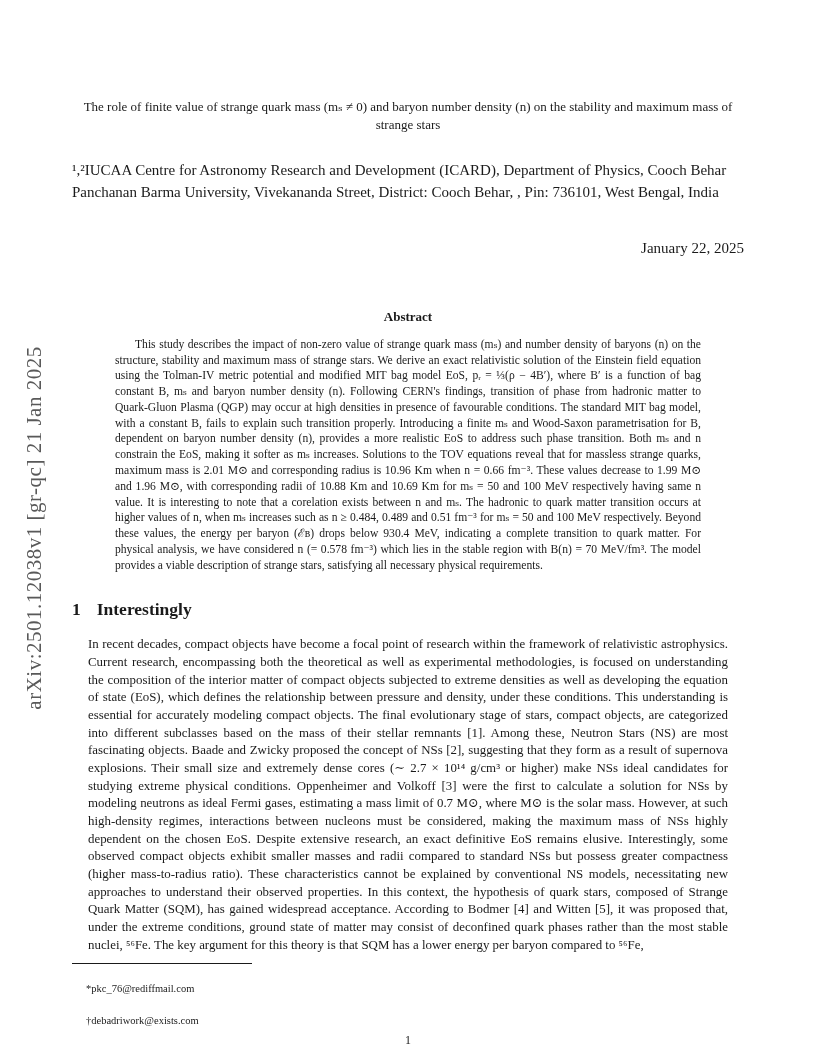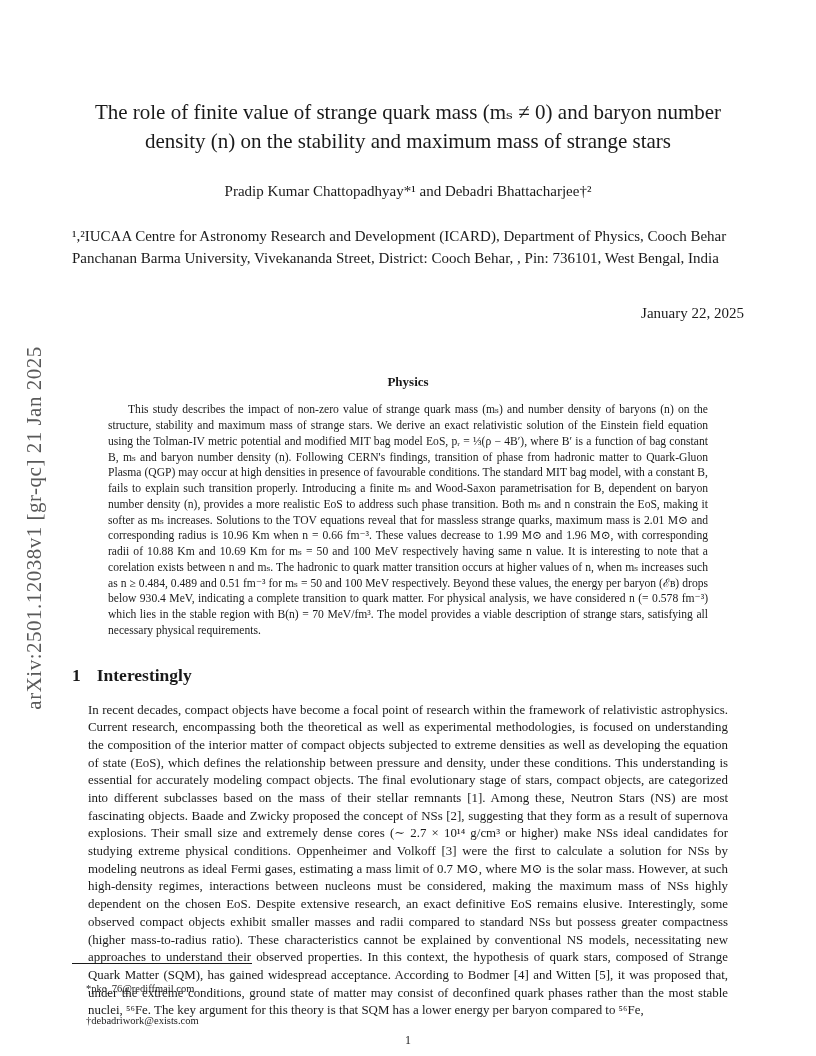--- a/index.html
+++ b/index.html
@@ -24,21 +24,21 @@
     color: #595959;
   }
   .content {
     position: absolute;
     left: 72px;
     right: 72px;
     top: 0;
     padding-top: 98px;
   }
   .title {
-    font-size: 21px;
+    font-size: 13px;
     font-weight: normal;
     text-align: center;
     line-height: 1.4;
     margin: 0 auto 26px auto;
     max-width: 660px;
   }
   .authors {
     text-align: center;
     font-size: 15px;
     margin-bottom: 26px;
@@ -61,21 +61,21 @@
     text-align: center;
     font-size: 13px;
     font-weight: bold;
     margin-bottom: 12px;
   }
   .abstract-text {
     font-size: 11.6px;
     line-height: 1.36;
     text-align: justify;
     text-indent: 20px;
-    margin: 0;
+    margin: 7px;
   }
   .section-heading {
     font-size: 17.5px;
     font-weight: bold;
     margin: 22px 0 14px 0;
   }
   .section-heading .secnum { margin-right: 16px; }
   .body-text {
     font-size: 12.9px;
     line-height: 1.37;
@@ -112,28 +112,27 @@
 <body>
 
 <div class="page">
 
   <div class="watermark">arXiv:2501.12038v1  [gr-qc]  21 Jan 2025</div>
 
   <div class="content">
 
     <h1 class="title">The role of finite value of strange quark mass (mₛ ≠ 0) and baryon number density (n) on the stability and maximum mass of strange stars</h1>
 
-    <div class="authors">Pradip Kumar Chattopadhyay*¹ and Debadri Bhattacharjee†²</div>
 
     <div class="affiliation">¹,²IUCAA Centre for Astronomy Research and Development (ICARD), Department of Physics, Cooch Behar Panchanan Barma University, Vivekananda Street, District: Cooch Behar, , Pin: 736101, West Bengal, India</div>
 
     <div class="date">January 22, 2025</div>
 
     <div class="abstract">
-      <div class="abstract-heading">Physics</div>
+      <div class="abstract-heading">Abstract</div>
       <p class="abstract-text">This study describes the impact of non-zero value of strange quark mass (mₛ) and number density of baryons (n) on the structure, stability and maximum mass of strange stars. We derive an exact relativistic solution of the Einstein field equation using the Tolman-IV metric potential and modified MIT bag model EoS, pᵣ = ⅓(ρ − 4B′), where B′ is a function of bag constant B, mₛ and baryon number density (n). Following CERN's findings, transition of phase from hadronic matter to Quark-Gluon Plasma (QGP) may occur at high densities in presence of favourable conditions. The standard MIT bag model, with a constant B, fails to explain such transition properly. Introducing a finite mₛ and Wood-Saxon parametrisation for B, dependent on baryon number density (n), provides a more realistic EoS to address such phase transition. Both mₛ and n constrain the EoS, making it softer as mₛ increases. Solutions to the TOV equations reveal that for massless strange quarks, maximum mass is 2.01 M⊙ and corresponding radius is 10.96 Km when n = 0.66 fm⁻³. These values decrease to 1.99 M⊙ and 1.96 M⊙, with corresponding radii of 10.88 Km and 10.69 Km for mₛ = 50 and 100 MeV respectively having same n value. It is interesting to note that a corelation exists between n and mₛ. The hadronic to quark matter transition occurs at higher values of n, when mₛ increases such as n ≥ 0.484, 0.489 and 0.51 fm⁻³ for mₛ = 50 and 100 MeV respectively. Beyond these values, the energy per baryon (ℰʙ) drops below 930.4 MeV, indicating a complete transition to quark matter. For physical analysis, we have considered n (= 0.578 fm⁻³) which lies in the stable region with B(n) = 70 MeV/fm³. The model provides a viable description of strange stars, satisfying all necessary physical requirements.</p>
     </div>
 
     <h2 class="section-heading">
       <span class="secnum">1</span><span>Interestingly</span>
     </h2>
 
     <p class="body-text">In recent decades, compact objects have become a focal point of research within the framework of relativistic astrophysics. Current research, encompassing both the theoretical as well as experimental methodologies, is focused on understanding the composition of the interior matter of compact objects subjected to extreme densities as well as developing the equation of state (EoS), which defines the relationship between pressure and density, under these conditions. This understanding is essential for accurately modeling compact objects. The final evolutionary stage of stars, compact objects, are categorized into different subclasses based on the mass of their stellar remnants [1]. Among these, Neutron Stars (NS) are most fascinating objects. Baade and Zwicky proposed the concept of NSs [2], suggesting that they form as a result of supernova explosions. Their small size and extremely dense cores (∼ 2.7 × 10¹⁴ g/cm³ or higher) make NSs ideal candidates for studying extreme physical conditions. Oppenheimer and Volkoff [3] were the first to calculate a solution for NSs by modeling neutrons as ideal Fermi gases, estimating a mass limit of 0.7 M⊙, where M⊙ is the solar mass. However, at such high-density regimes, interactions between nucleons must be considered, making the maximum mass of NSs highly dependent on the chosen EoS. Despite extensive research, an exact definitive EoS remains elusive. Interestingly, some observed compact objects exhibit smaller masses and radii compared to standard NSs but possess greater compactness (higher mass-to-radius ratio). These characteristics cannot be explained by conventional NS models, necessitating new approaches to understand their observed properties. In this context, the hypothesis of quark stars, composed of Strange Quark Matter (SQM), has gained widespread acceptance. According to Bodmer [4] and Witten [5], it was proposed that, under the extreme conditions, ground state of matter may consist of deconfined quark phases rather than the most stable nuclei, ⁵⁶Fe. The key argument for this theory is that SQM has a lower energy per baryon compared to ⁵⁶Fe,</p>
 
   </div>

